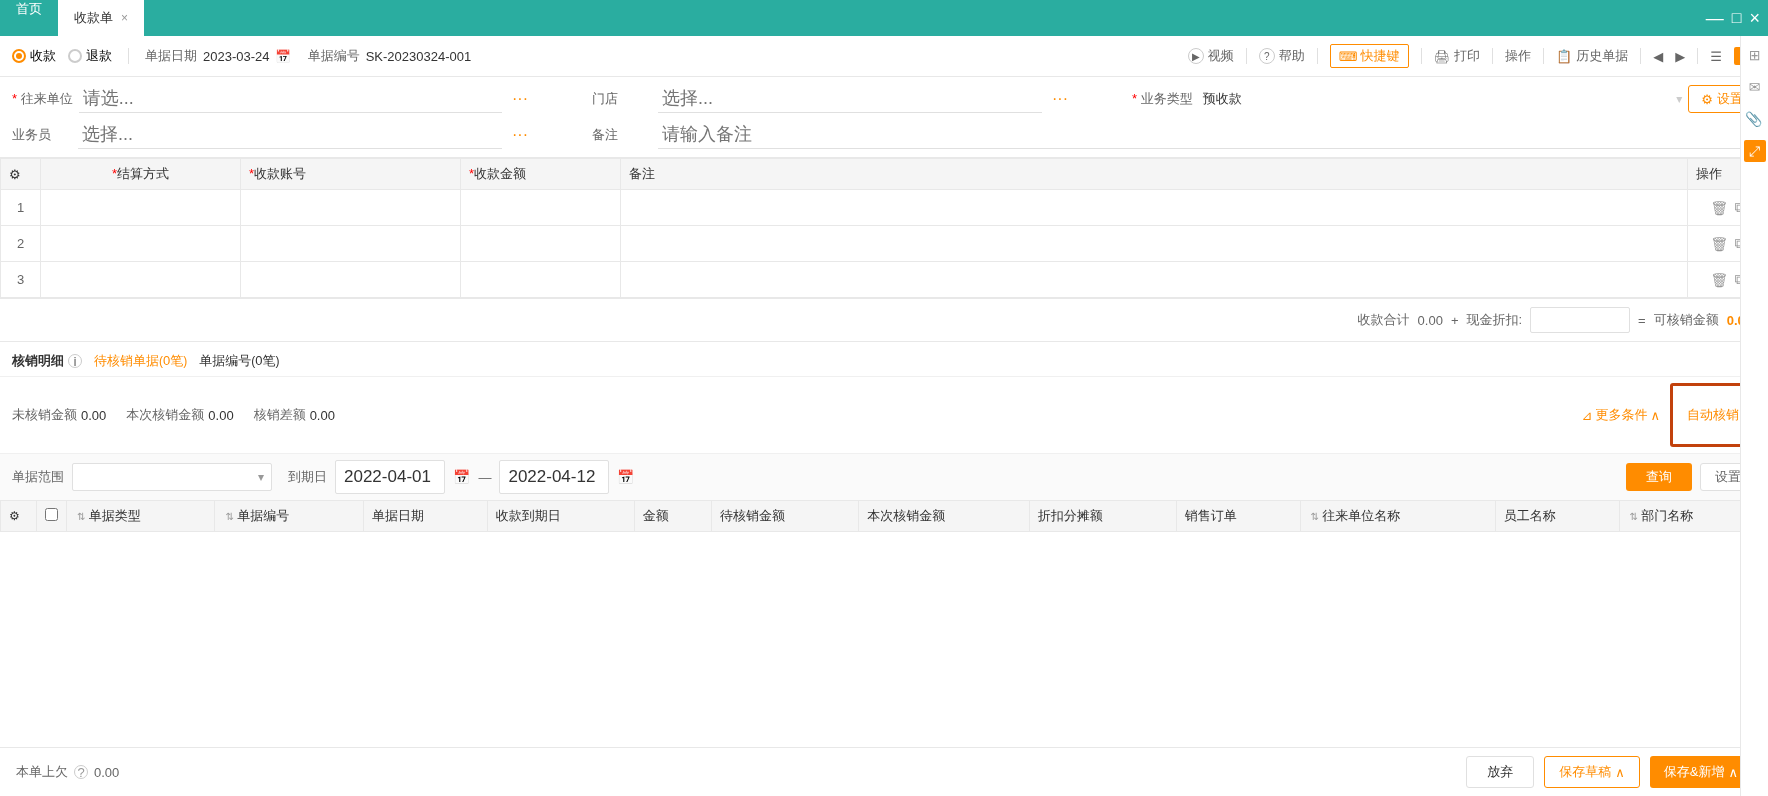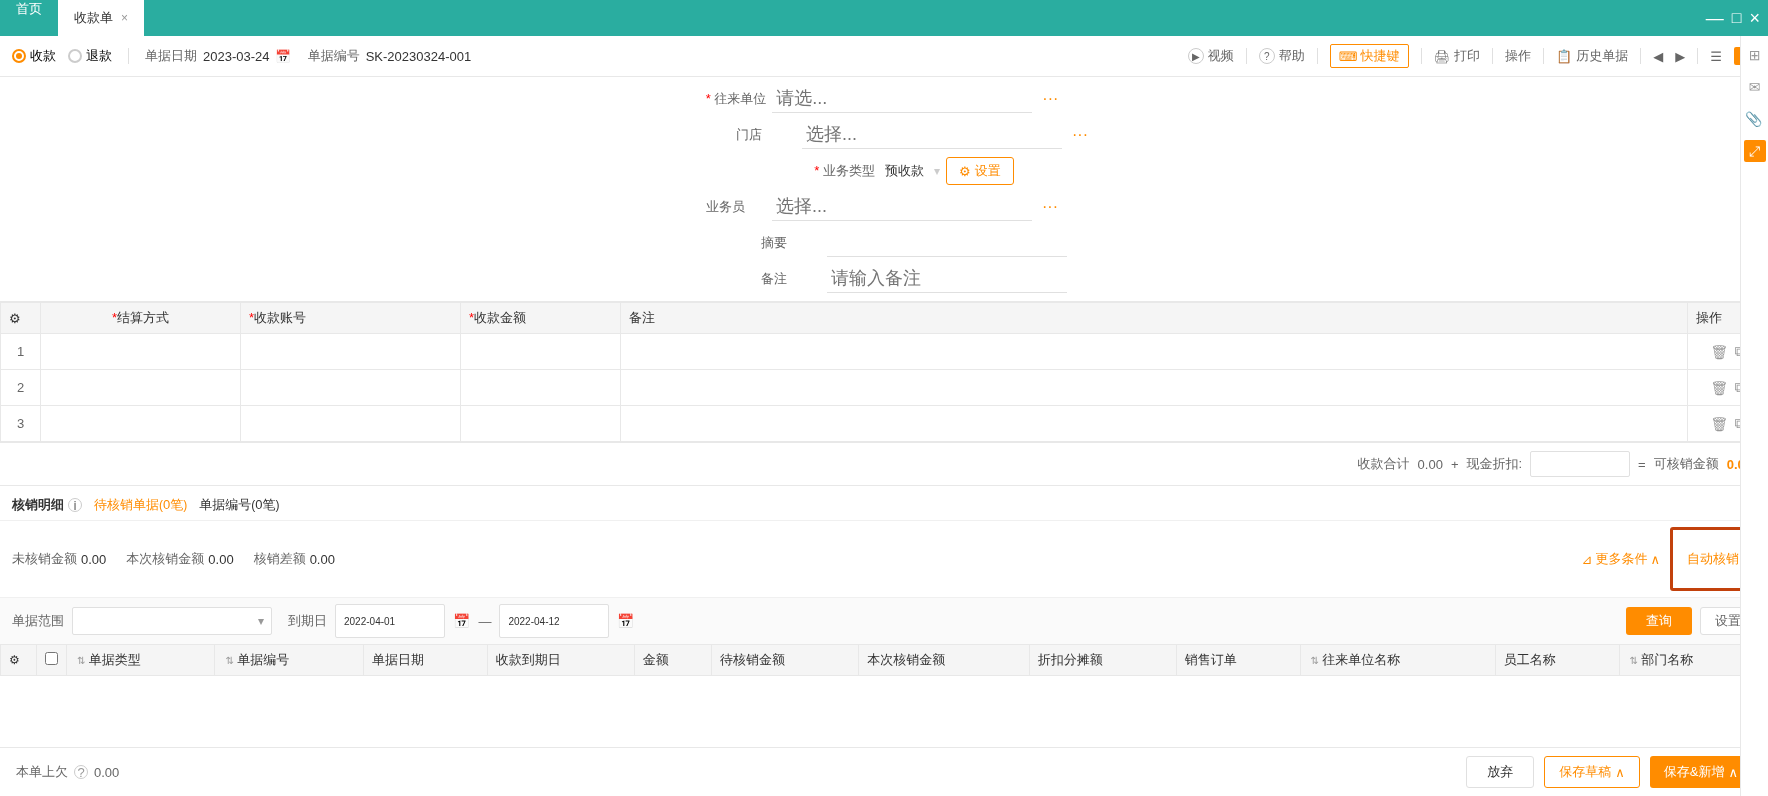--- a/index.html
+++ b/index.html
@@ -165,22 +165,21 @@
       padding: 8px 12px;
       display: flex;
       flex-direction: column;
       gap: 8px;
       border-bottom: 1px solid #e8e8e8;
       flex-shrink: 0;
     }
     .form-row {
       display: flex;
       align-items: center;
-      gap: 8px;
-      flex-direction: column;
+      gap: 0;
     }
     .form-field {
       display: flex;
       align-items: center;
       gap: 6px;
       flex: 1;
     }
     .form-field-label {
       color: #666;
       font-size: 13px;
@@ -437,21 +436,21 @@
       right: 8px;
       color: #999;
       pointer-events: none;
       font-size: 12px;
     }
     .filter-date-input {
       height: 28px;
       border: 1px solid #e0e0e0;
       border-radius: 2px;
       padding: 16px 8px;
-      font-size: 10px;
+      font-size: 17px;
       color: #333;
       background: #fff;
       outline: none;
       width: 110px;
     }
     .filter-date-icon {
       color: #ff8c00;
       cursor: pointer;
       font-size: 14px;
     }
@@ -725,26 +724,20 @@
     <div class="form-row">
 
       <div class="form-field" style="max-width:520px;">
         <span class="form-field-label">
           <span>业务员</span>
         </span>
         <input class="form-input" type="text" style="width: 260px;" placeholder="选择...">
         <span class="form-input-dots">···</span>
       </div>
 
-      <div class="form-field" style="margin-left:60px;flex:1;">
-        <span class="form-field-label">
-          <span>摘要</span>
-        </span>
-        <input class="form-input" type="text" style="flex: 1 1 0%;">
-      </div>
 
       <div class="form-field" style="margin-left:60px;flex:1;">
         <span class="form-field-label">
           <span>备注</span>
         </span>
         <input class="form-input" type="text" style="flex: 1 1 0%;" placeholder="请输入备注">
       </div>
     </div>
   </div>
 

